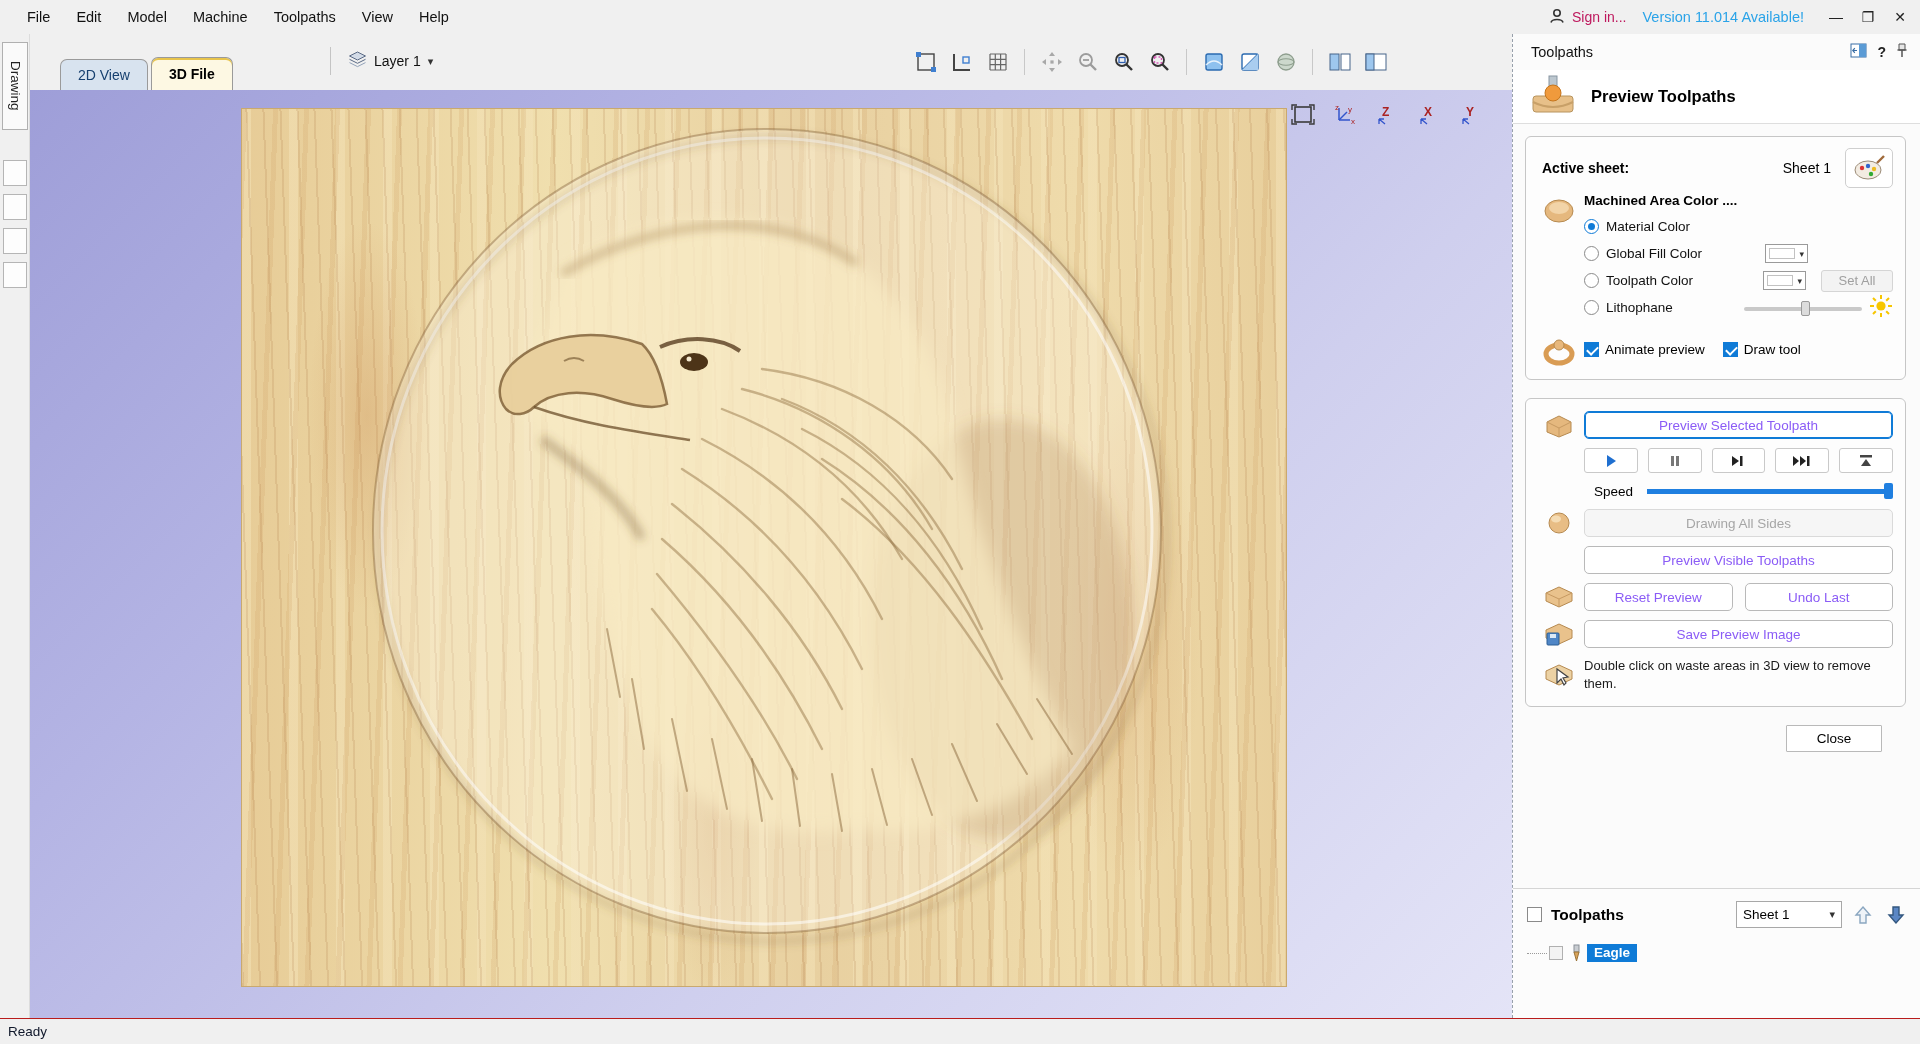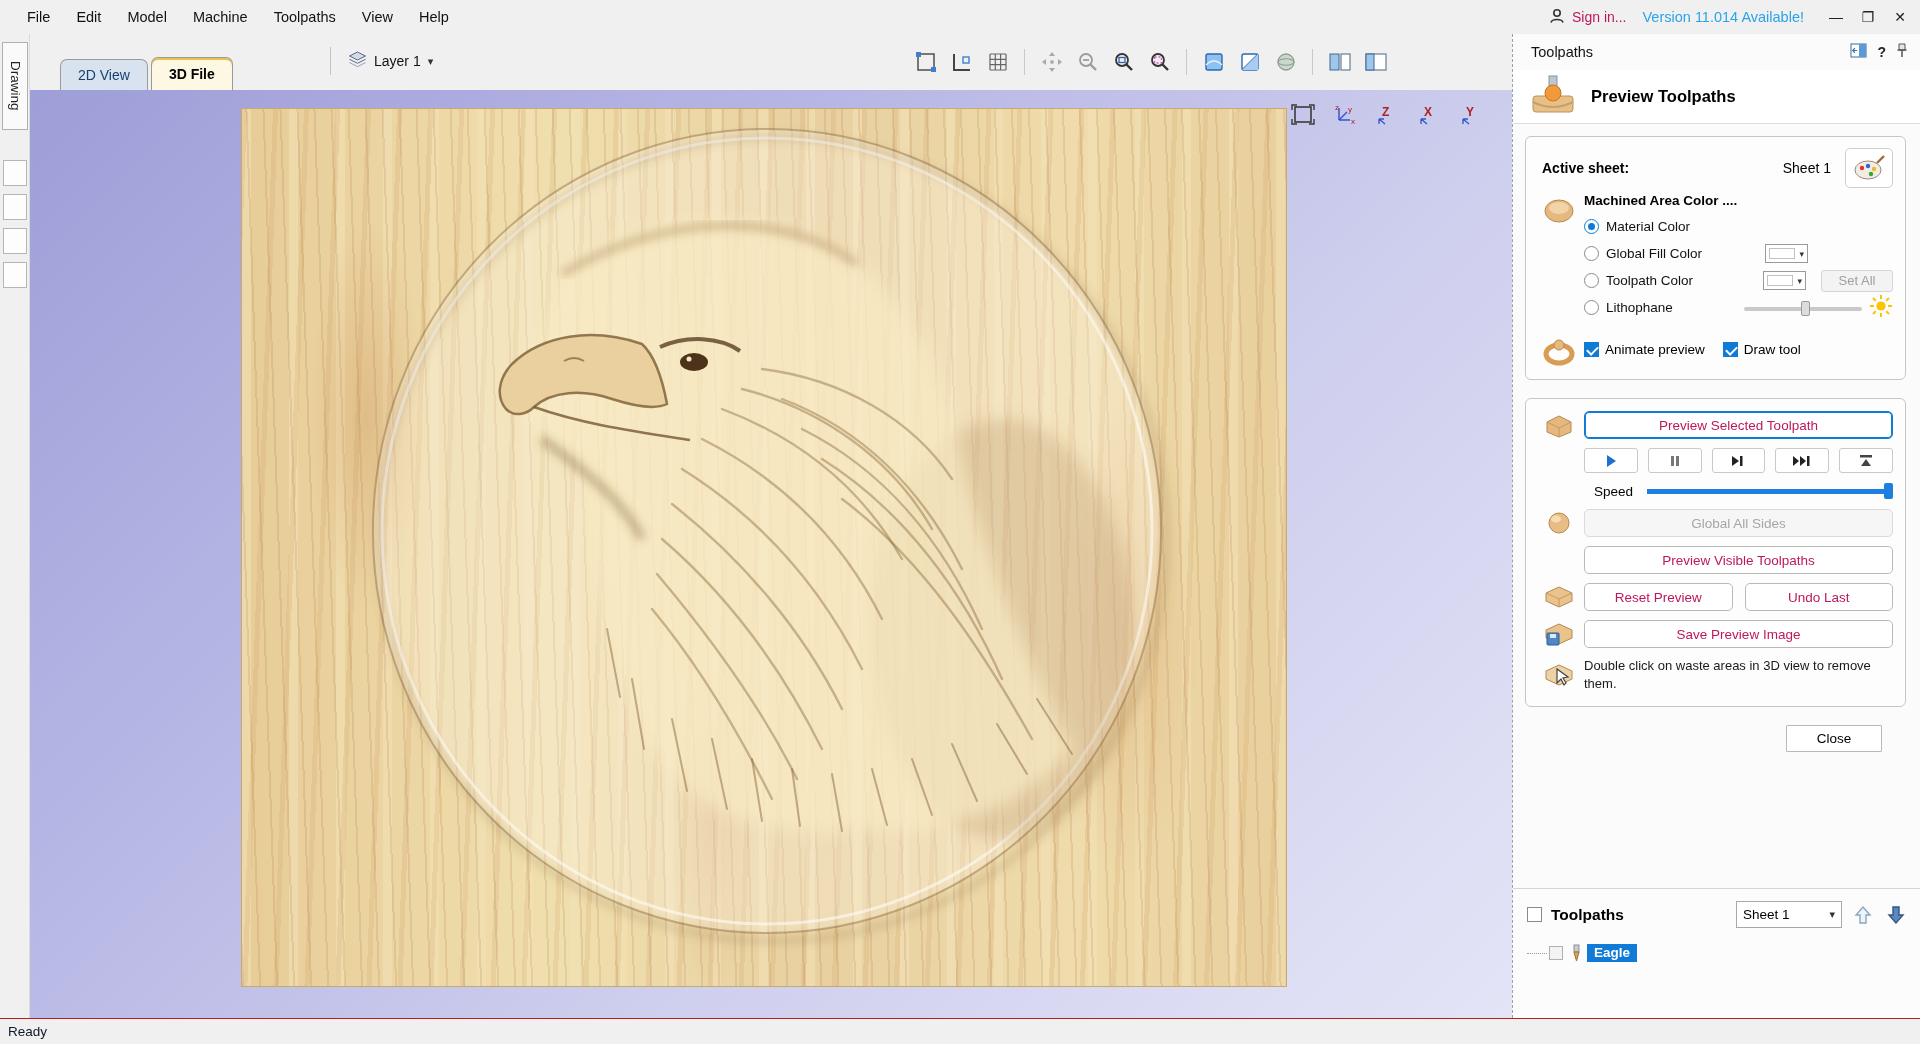--- a/index.html
+++ b/index.html
@@ -86,21 +86,21 @@
   .litho-slider .handle{position:absolute;left:48%;top:2px;width:9px;height:15px;background:#dcdcdc;border:1px solid #9a9a9a;border-radius:2px;}
   .opts-row{display:flex;align-items:center;margin-top:10px;}
   .cb{width:15px;height:15px;border:1px solid #8a8a8a;background:#fff;position:relative;flex:0 0 auto;}
   .cb.checked{background:#0f7bd7;border-color:#0f7bd7;}
   .cb.checked::after{content:"";position:absolute;left:4px;top:1px;width:5px;height:9px;border:solid #fff;border-width:0 2px 2px 0;transform:rotate(45deg);}
   .cb-label{font-size:13.5px;margin-left:6px;}
 
   .prow{display:flex;align-items:center;margin-bottom:9px;}
   .picon{width:50px;display:flex;justify-content:center;}
   .pctl{flex:1;}
-  .pbtn{width:100%;height:28px;background:#fff;border:1px solid #b9b9b9;border-radius:5px;font-size:13.5px;font-family:inherit;color:#be185d;}
+  .pbtn{width:100%;height:28px;background:#fff;border:1px solid #b9b9b9;border-radius:5px;font-size:13.5px;font-family:inherit;color:#8b5cf6;}
   .pbtn.focused{border:1px solid #0f7bd7;box-shadow:inset 0 0 0 1px #0f7bd7;}
   .pbtn.disabled{color:#a6a6a6;background:#f6f6f6;border-color:#dadada;}
   .transport{display:flex;gap:10px;}
   .pb{flex:1;height:25px;border:1px solid #c9c9c9;background:#fff;border-radius:3px;display:flex;align-items:center;justify-content:center;padding:0;}
   .speed-row{display:flex;align-items:center;gap:14px;padding-left:10px;}
   .speed-label{font-size:13.5px;}
   .speed-slider{flex:1;height:18px;position:relative;}
   .speed-slider .track{position:absolute;left:0;right:0;top:7px;height:5px;background:#c9c9c9;}
   .speed-slider .fill{position:absolute;left:0;right:9px;top:7px;height:5px;background:#1f7fe0;}
   .speed-slider .handle{position:absolute;right:0;top:1px;width:9px;height:16px;background:#1f7fe0;border-radius:2px;}
@@ -547,21 +547,21 @@
               </span>
           </div>
         </div>
         <div class="prow">
           <div class="picon">
               <svg width="30" height="26">
                 <circle cx="15" cy="13" r="10" fill="#e8bd85" stroke="#b68a50"></circle>
                 <ellipse cx="12" cy="9" rx="5" ry="3.4" fill="#f5dcb4"></ellipse>
               </svg>
             </div>
-          <div class="pctl"><button class="pbtn disabled">Global All Sides</button></div>
+          <div class="pctl"><button class="pbtn disabled">Drawing All Sides</button></div>
         </div>
         <div class="prow">
           <div class="picon"></div>
           <div class="pctl"><button class="pbtn">Preview Visible Toolpaths</button></div>
         </div>
         <div class="prow">
           <div class="picon">
               <svg width="32" height="24">
                 <path d="M3 8 L16 2 29 8 29 16 16 22 3 16 Z" fill="#e9c28c" stroke="#b68a50"></path>
                 <path d="M3 8 L16 14 29 8 M16 14 V22" fill="none" stroke="#c79a62"></path>

